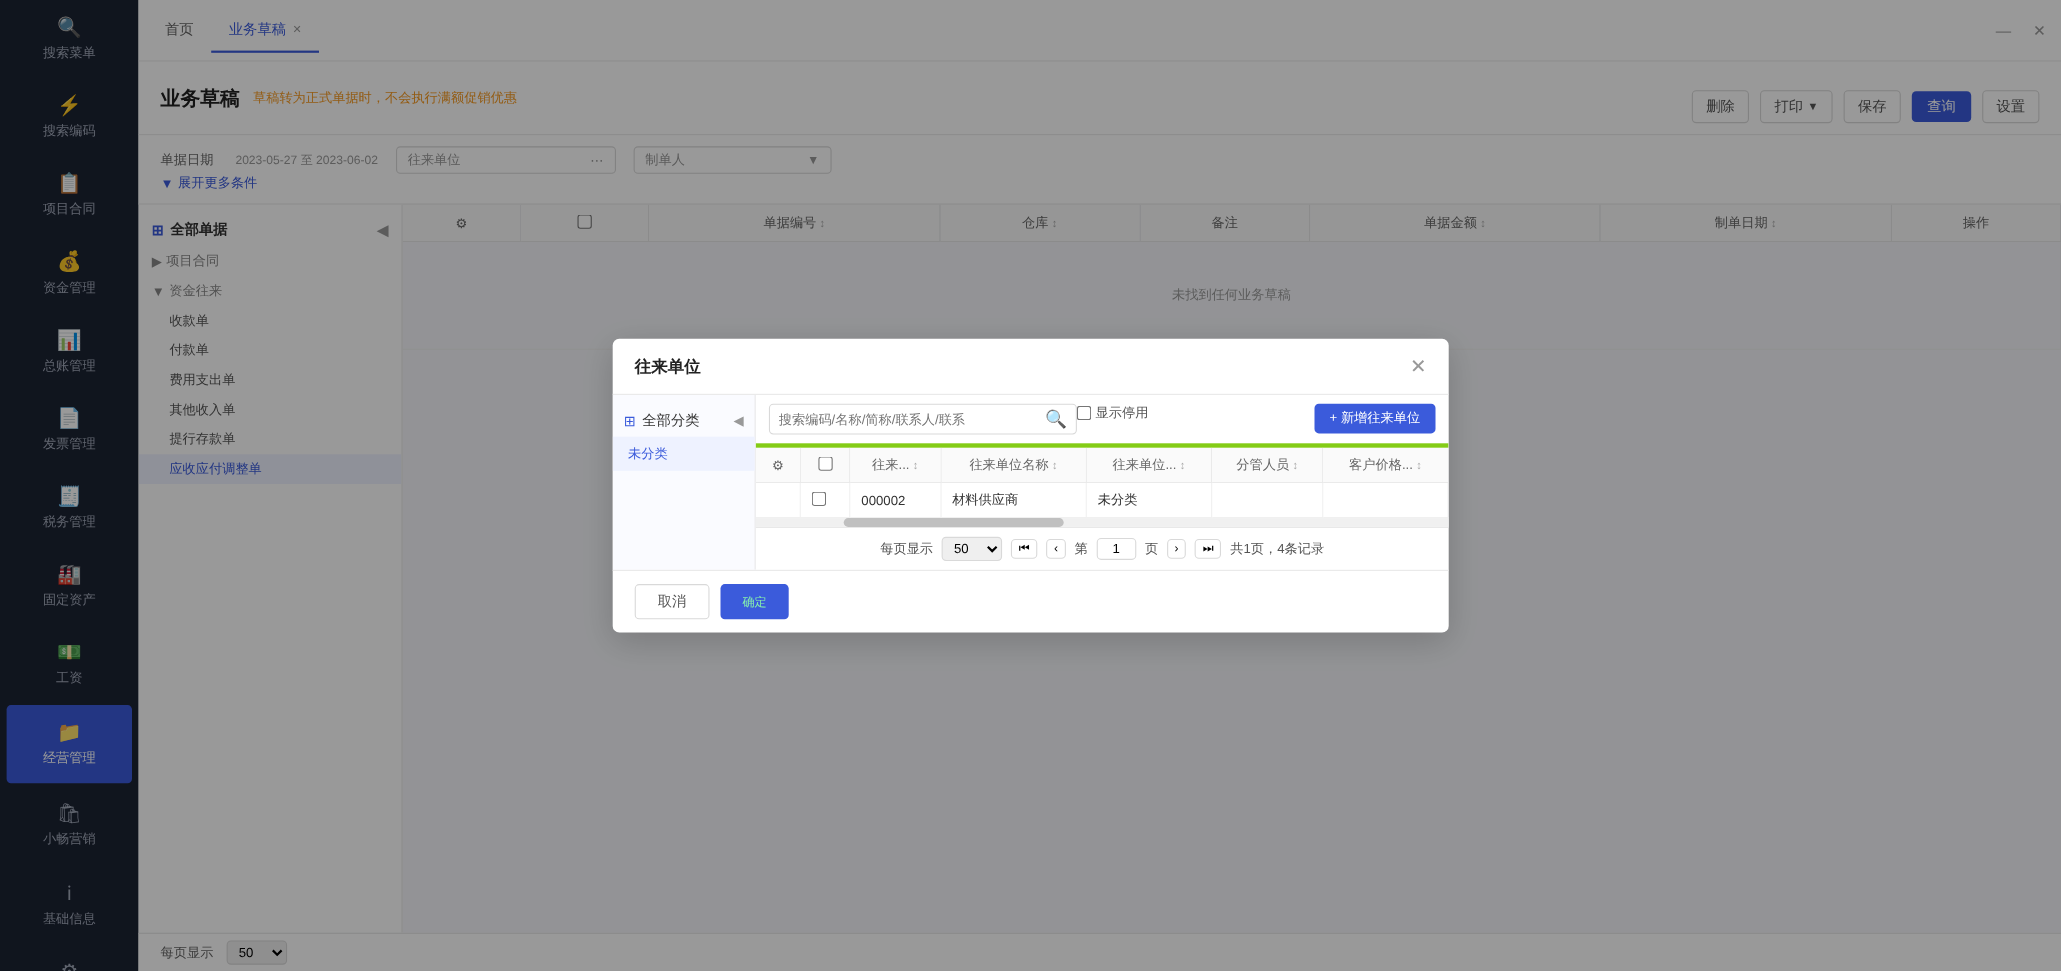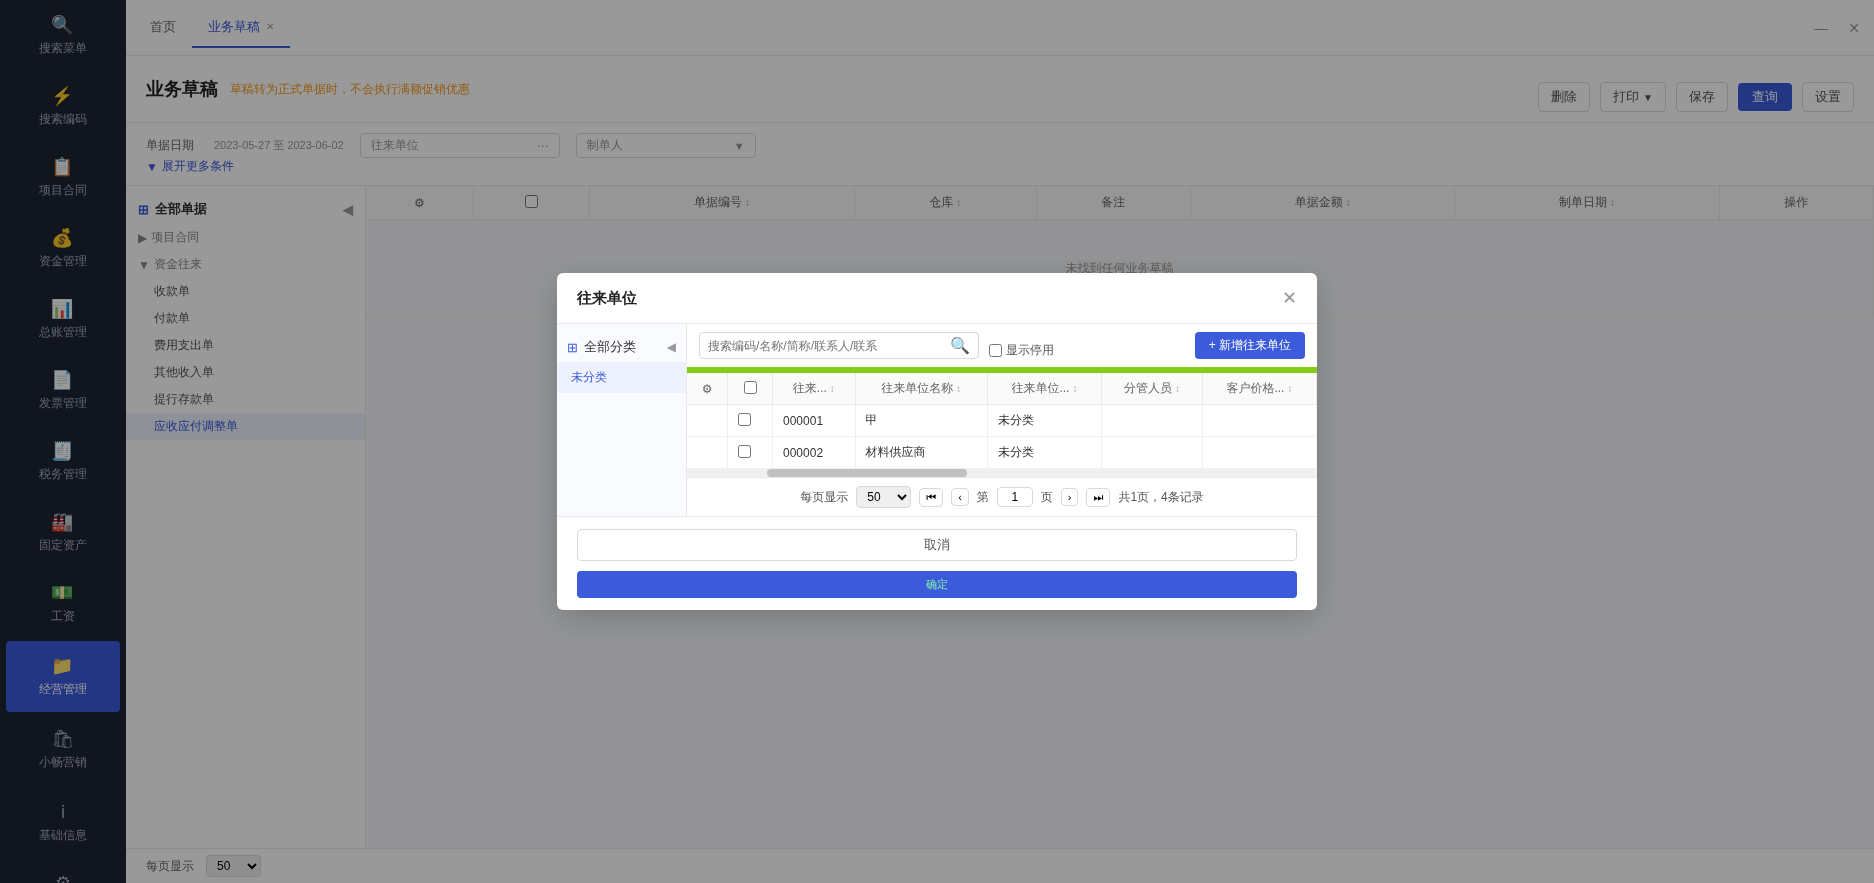--- a/index.html
+++ b/index.html
@@ -232,24 +232,24 @@
 
     
     .modal-content {
       flex: 1;
       display: flex;
       flex-direction: column;
       overflow: hidden;
     }
     .modal-toolbar {
       display: flex;
-      align-items: flex-end;
+      align-items: flex-start;
       padding: 8px 12px;
-      gap: 10px;
-      border-bottom: 6px solid #84cc16;
+      gap: 0;
+      border-bottom: 4px solid #84cc16;
     }
     .modal-search-wrap {
       border: 1px solid #d9d9d9;
       border-radius: 4px;
       display: flex;
       align-items: center;
       padding: 3px 8px;
       flex: 1;
       max-width: 280px;
       gap: 6px;
@@ -337,21 +337,20 @@
       width: 36px;
       text-align: center;
       font-size: 12px;
     }
     
     .modal-footer {
       display: flex;
       gap: 10px;
       padding: 12px 20px;
       border-top: 1px solid #e8e8e8;
-      flex-direction: column;
     }
     .btn-cancel {
       padding: 6px 20px;
       border: 1px solid #d9d9d9;
       border-radius: 4px;
       background: #fff;
       font-size: 13px;
       cursor: pointer;
       color: #555;
     }
@@ -595,29 +594,20 @@
                 <th><span>往来单位名称</span><span class="sort-icon">↕</span></th>
                 <th><span>往来单位...</span><span class="sort-icon">↕</span></th>
                 <th><span>分管人员</span><span class="sort-icon">↕</span></th>
                 <th><span>客户价格...</span><span class="sort-icon">↕</span></th>
               </tr>
             </thead>
             <tbody id="modal-tbody">
                 <tr>
       <td></td>
       <td><input type="checkbox" style=""></td>
-      <td>000001</td>
-      <td>甲</td>
-      <td>未分类</td>
-      <td></td>
-      <td></td>
-    </tr>
-                <tr>
-      <td></td>
-      <td><input type="checkbox" style=""></td>
       <td>000002</td>
       <td>材料供应商</td>
       <td>未分类</td>
       <td></td>
       <td></td>
     </tr>
               </tbody>
           </table>
         </div>
 

